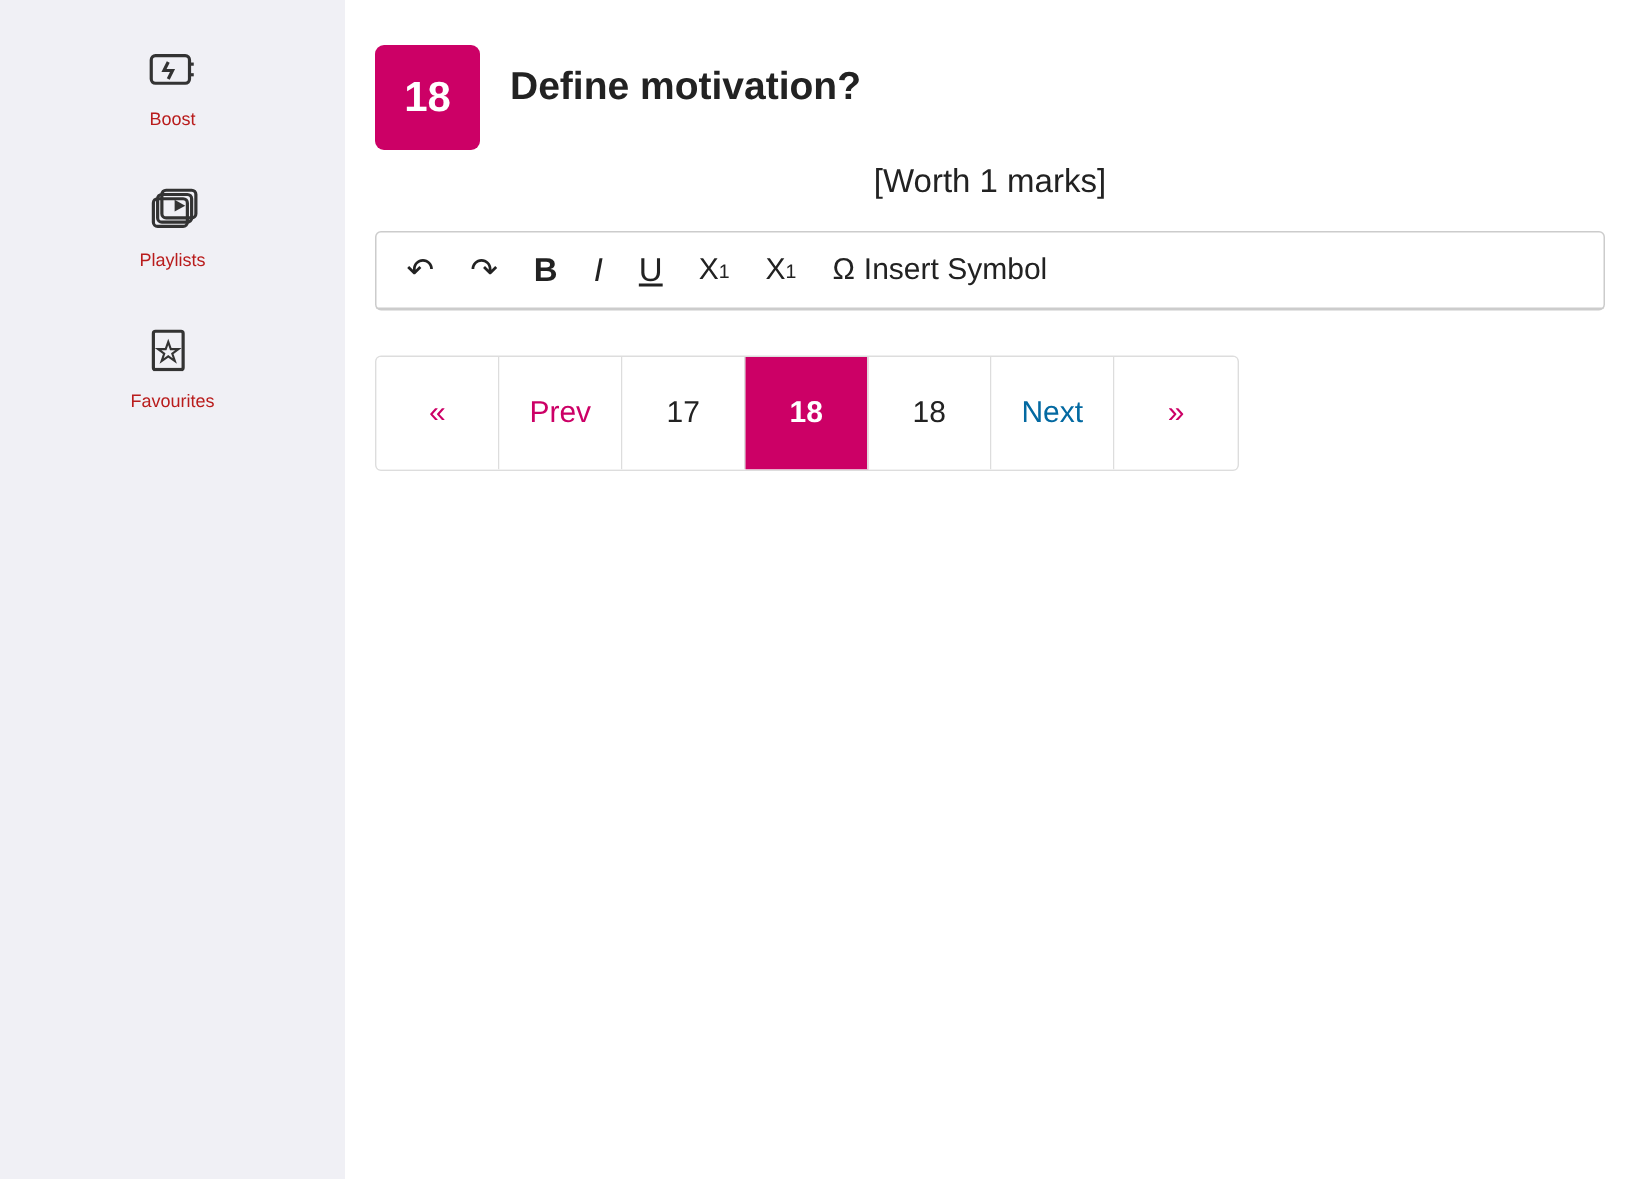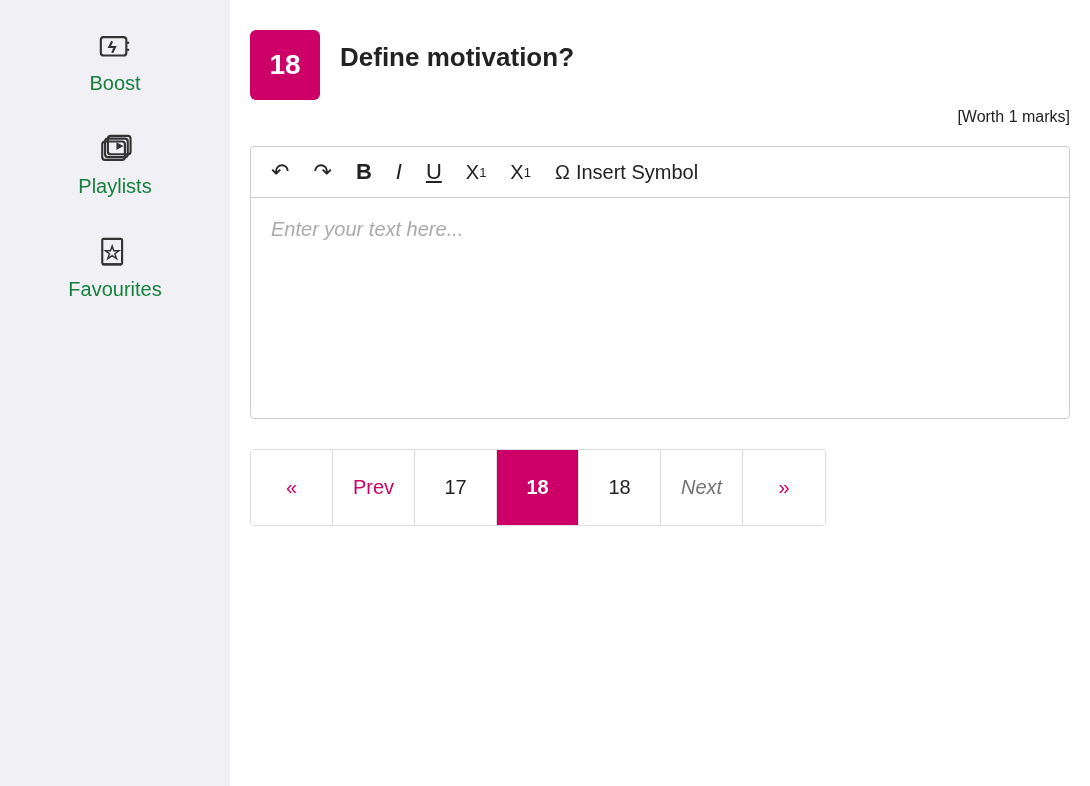--- a/index.html
+++ b/index.html
@@ -41,22 +41,22 @@
       justify-content: center;
     }
     .sidebar-icon svg {
       width: 34px;
       height: 34px;
       stroke: #333;
       fill: none;
       stroke-width: 1.5;
     }
     .sidebar-label {
-      font-size: 20px;
-      color: #15803d;
+      font-size: 12px;
+      color: #b91c1c;
       font-weight: 400;
     }
 
     
     .main {
       flex: 1;
       background: #fff;
       display: flex;
       flex-direction: column;
       padding: 30px 20px;
@@ -83,22 +83,22 @@
       border-radius: 6px;
       flex-shrink: 0;
     }
     .question-text {
       font-size: 26px;
       color: #222;
       padding-top: 12px;
       font-weight: bold;
     }
     .marks-label {
-      text-align: right;
-      font-size: 16px;
+      text-align: center;
+      font-size: 22px;
       color: #222;
       margin-bottom: 20px;
     }
 
     
     .editor-container {
       border: 1.5px solid #ccc;
       border-radius: 4px;
       margin-bottom: 30px;
     }
@@ -226,28 +226,25 @@
       <button class="toolbar-btn bold">B</button>
       <button class="toolbar-btn italic">I</button>
       <button class="toolbar-btn underline">U</button>
       <button class="toolbar-btn">X<sub style="font-size:13px;">1</sub></button>
       <button class="toolbar-btn">X<sup style="font-size:13px;">1</sup></button>
       <button class="toolbar-btn" style="display:flex;align-items:center;gap:6px;">
         <span style="font-size:20px;">Ω</span>
         <span>Insert Symbol</span>
       </button>
     </div>
-    <div class="editor-area" contenteditable="true" style="">
-      <span>Enter your text here...</span>
-    </div>
   </div>
 
   <div class="pagination">
     <div class="page-item" style="color: rgb(204, 0, 102);">«</div>
     <div class="page-item" style="color: rgb(204, 0, 102);">Prev</div>
     <div class="page-item text-dark">17</div>
     <div class="page-item active">18</div>
     <div class="page-item text-dark">18</div>
-    <div class="page-item" style="color: #737373; font-style: italic;">Next</div>
+    <div class="page-item" style="color: #0369a1;">Next</div>
     <div class="page-item" style="color: rgb(204, 0, 102);">»</div>
   </div>
 
 </main>
 
 </body></html>

